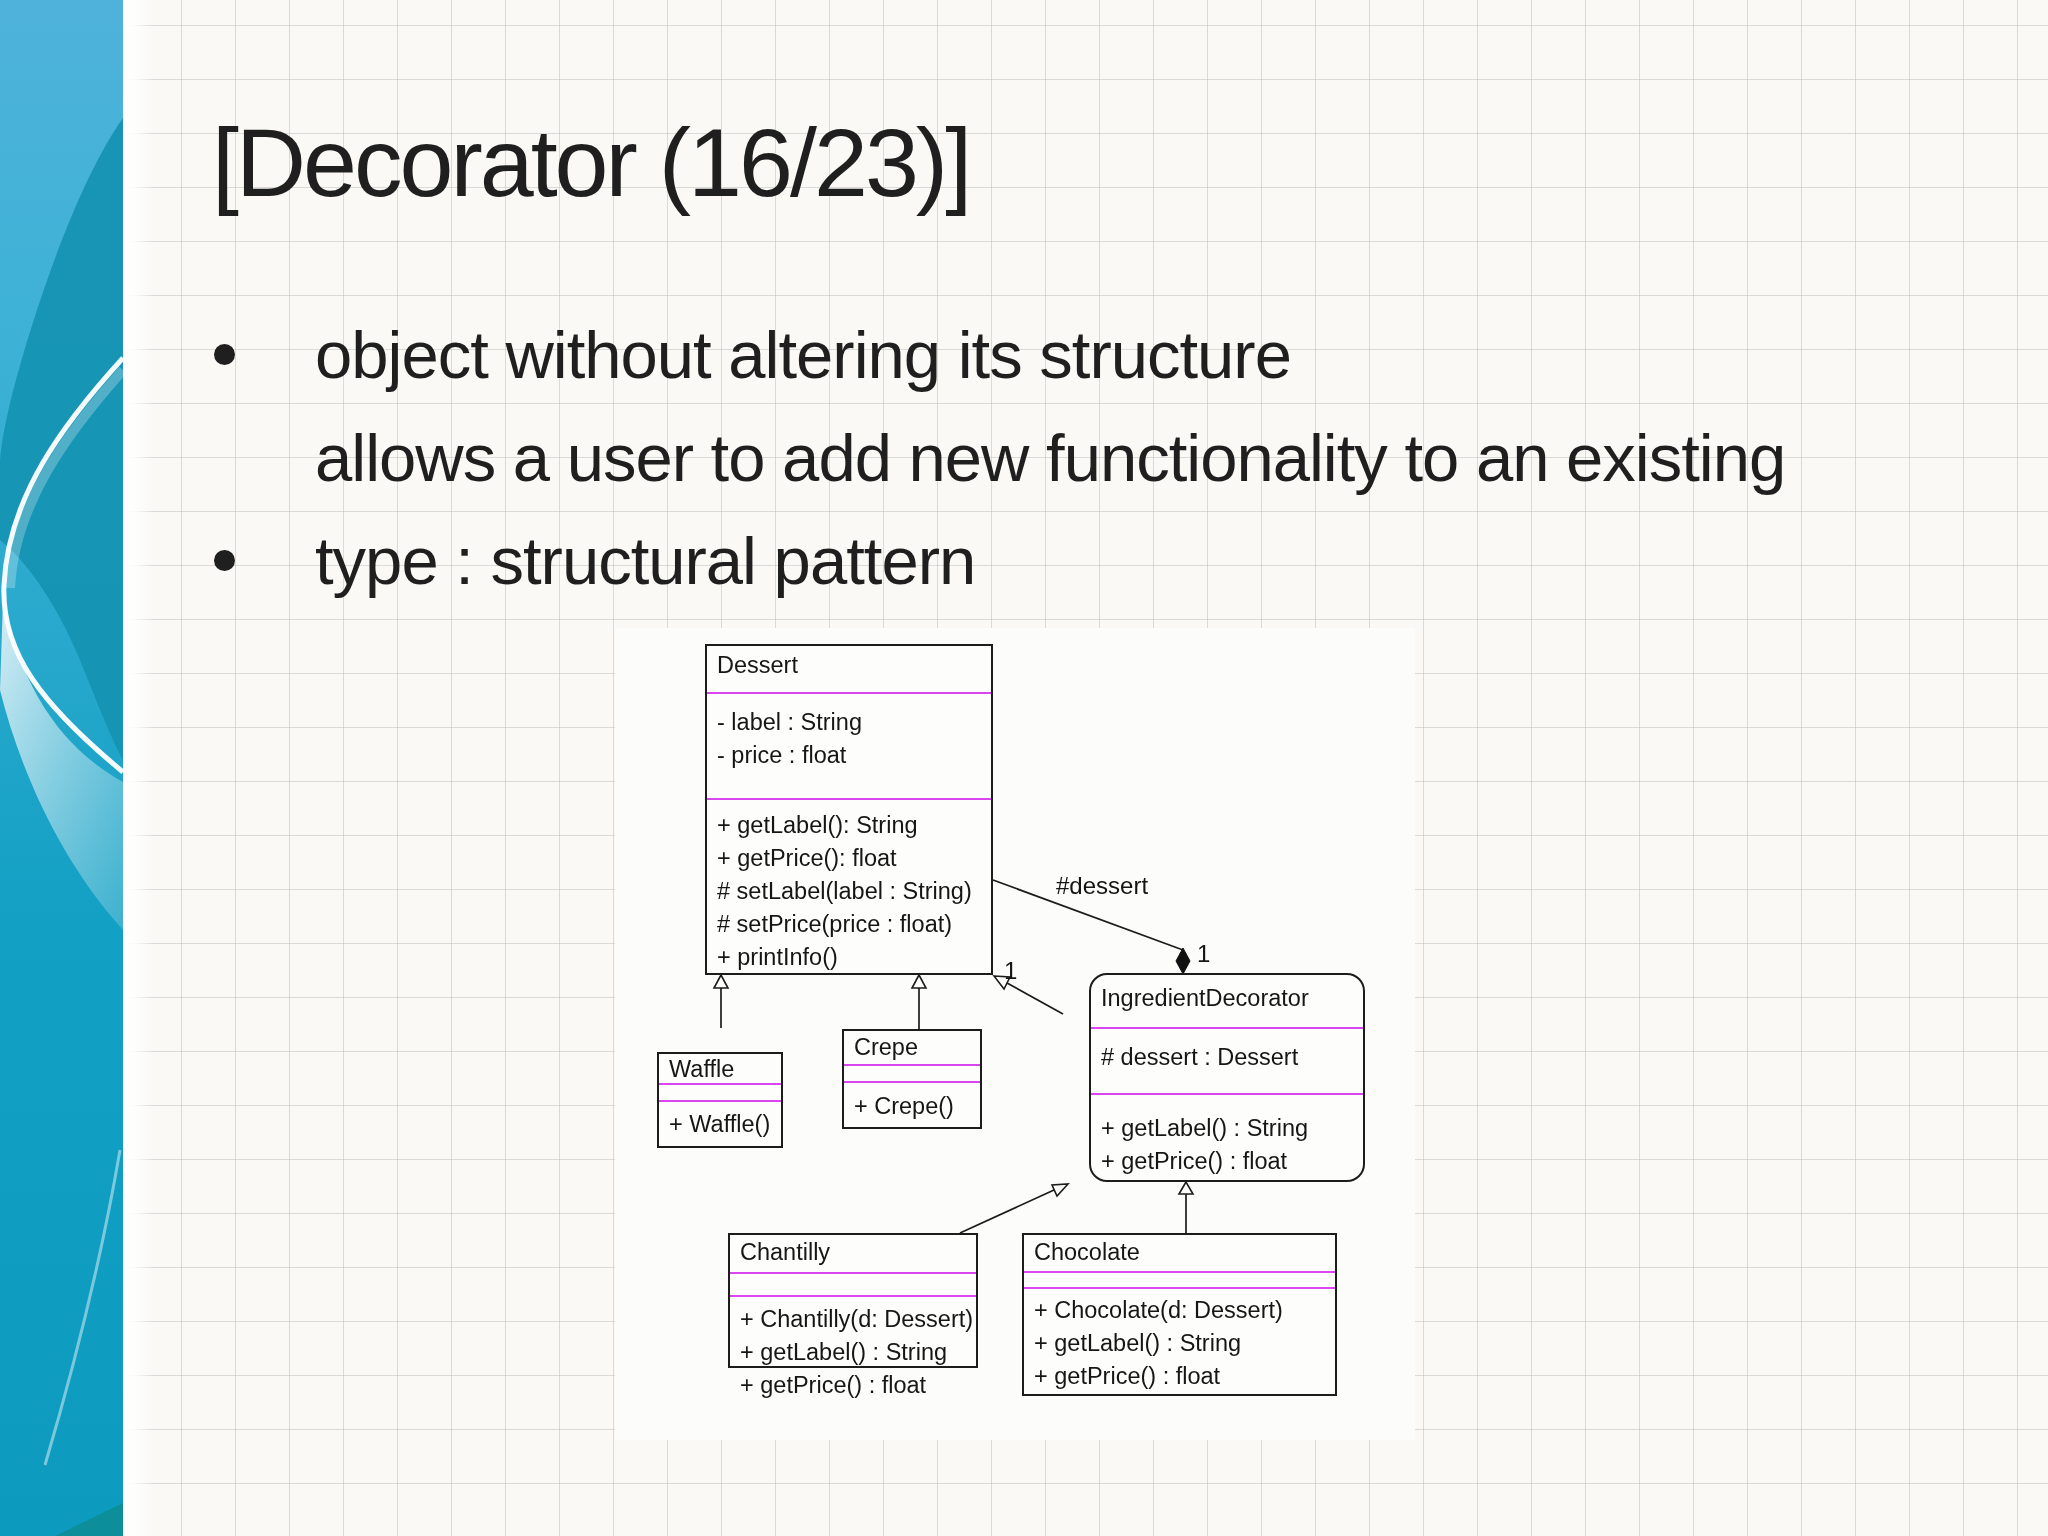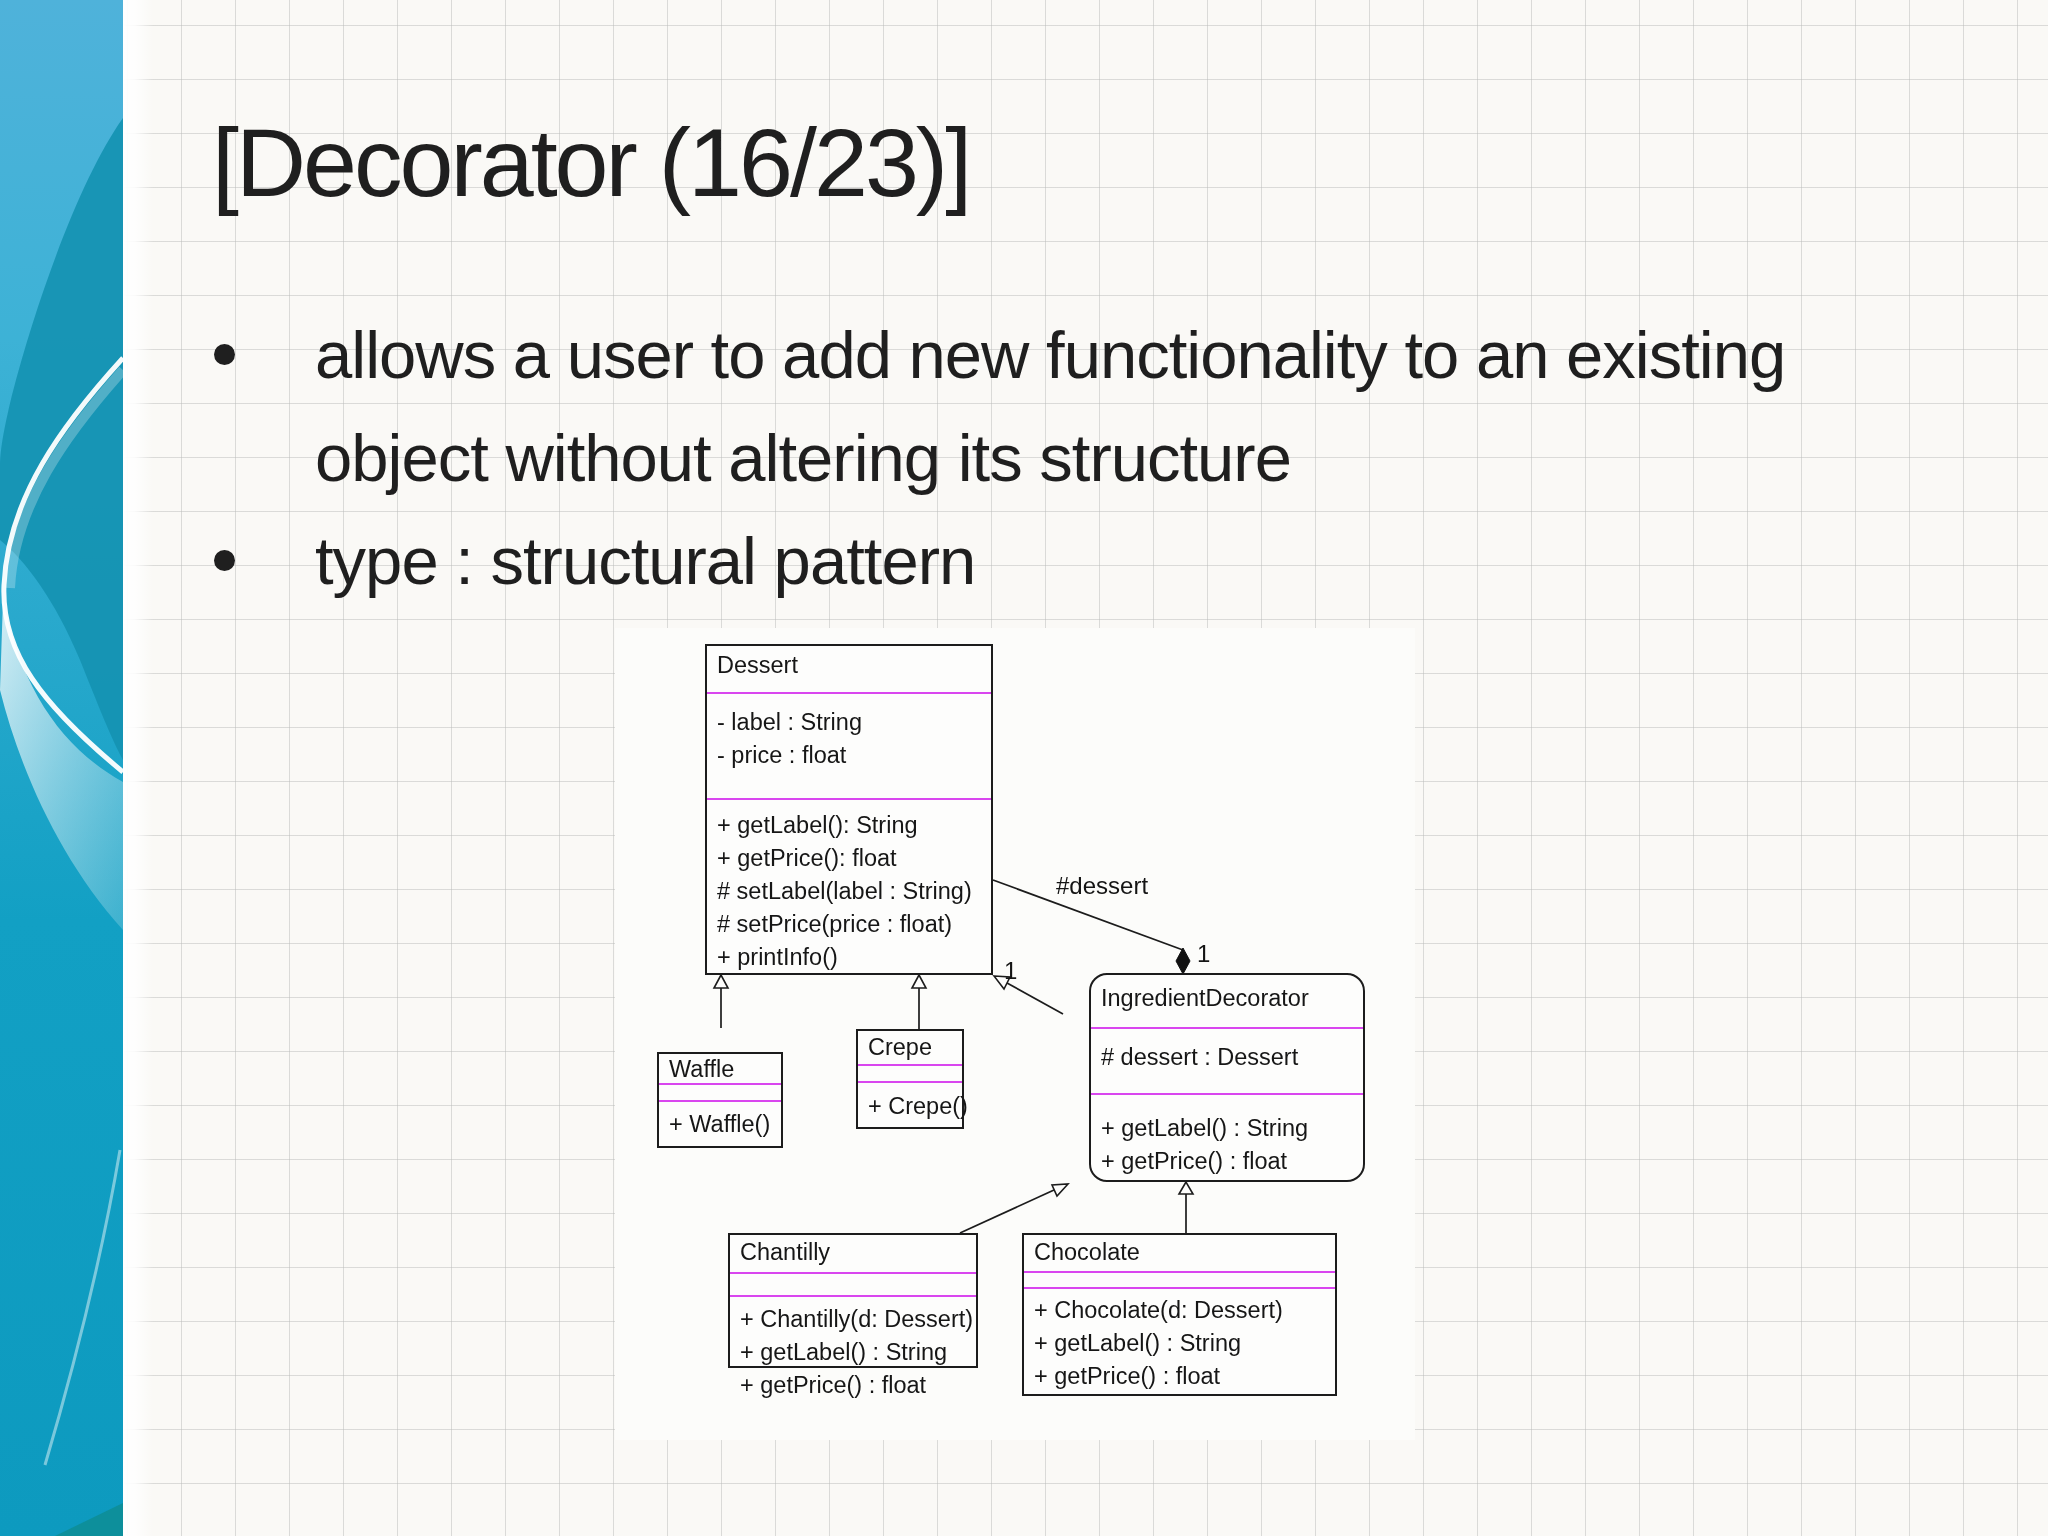--- a/index.html
+++ b/index.html
@@ -89,22 +89,22 @@
   </svg>
 </div>
 <div class="sidebar-fade"></div>
 
 <div class="title">[Decorator (16/23)]</div>
 
 <div class="bullets">
   <div class="bullet">
     <div class="bullet-marker"></div>
     <div class="bullet-text">
+      <div>object without altering its structure</div>
       <div>allows a user to add new functionality to an existing</div>
-      <div>object without altering its structure</div>
     </div>
   </div>
   <div class="bullet">
     <div class="bullet-marker"></div>
     <div class="bullet-text">
       <div>type : structural pattern</div>
     </div>
   </div>
 </div>
 
@@ -154,21 +154,21 @@
   </div>
 
   <div class="uml-box" style="left:42px;top:424px;width:126px;height:96px;">
     <div class="uml-title" style="height:27px;padding-top:2px;">Waffle</div>
     <div class="uml-attrs" style="height:15px;"></div>
     <div class="uml-methods" style="padding-top:6px;">
       <div class="uml-line">+ Waffle()</div>
     </div>
   </div>
 
-  <div class="uml-box" style="left:241px;top:401px;width:108px;height:100px;">
+  <div class="uml-box" style="left:227px;top:401px;width:140px;height:100px;">
     <div class="uml-title" style="height:30px;padding-top:3px;">Crepe</div>
     <div class="uml-attrs" style="height:15px;"></div>
     <div class="uml-methods" style="padding-top:7px;">
       <div class="uml-line">+ Crepe()</div>
     </div>
   </div>
 
   <div class="uml-box" style="left:474px;top:345px;width:276px;height:209px;border-radius:18px;">
     <div class="uml-title" style="height:42px;padding-top:10px;">IngredientDecorator</div>
     <div class="uml-attrs" style="height:52px;padding-top:12px;">

